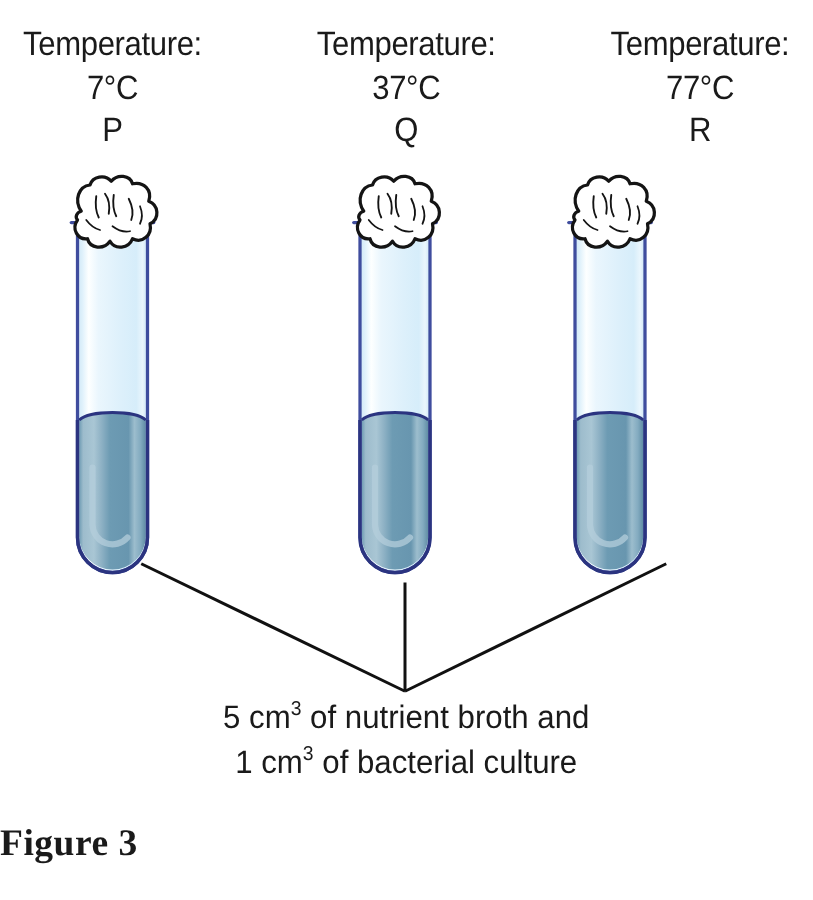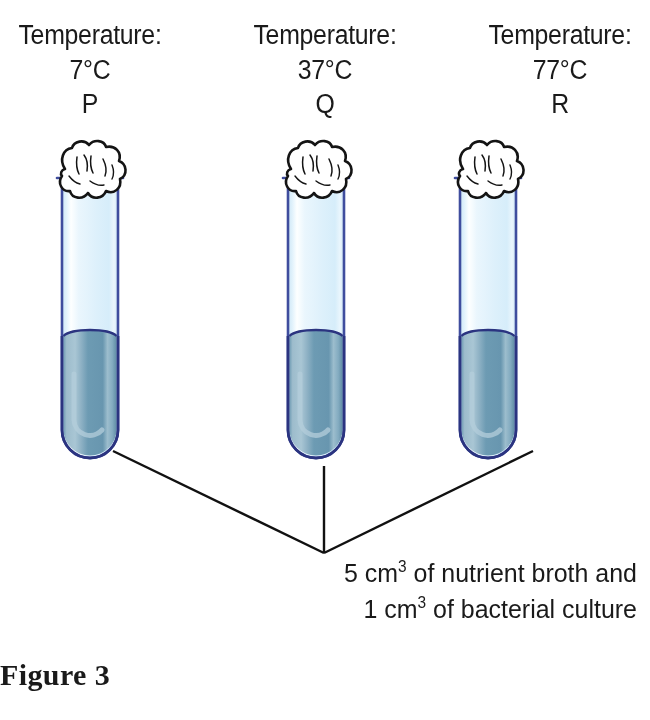--- a/index.html
+++ b/index.html
@@ -54,21 +54,21 @@
   .stage svg {
     display: block;
   }
 
   
   .caption {
     position: absolute;
     left: 0;
     top: 556px;
     width: 650px;
-    text-align: right;
+    text-align: center;
   }
   .caption .cline {
     display: block;
     font-size: 26px;
     line-height: 1.38;
     white-space: nowrap;
     transform: scaleX(0.96);
   }
   .caption sup {
     font-size: 0.62em;

